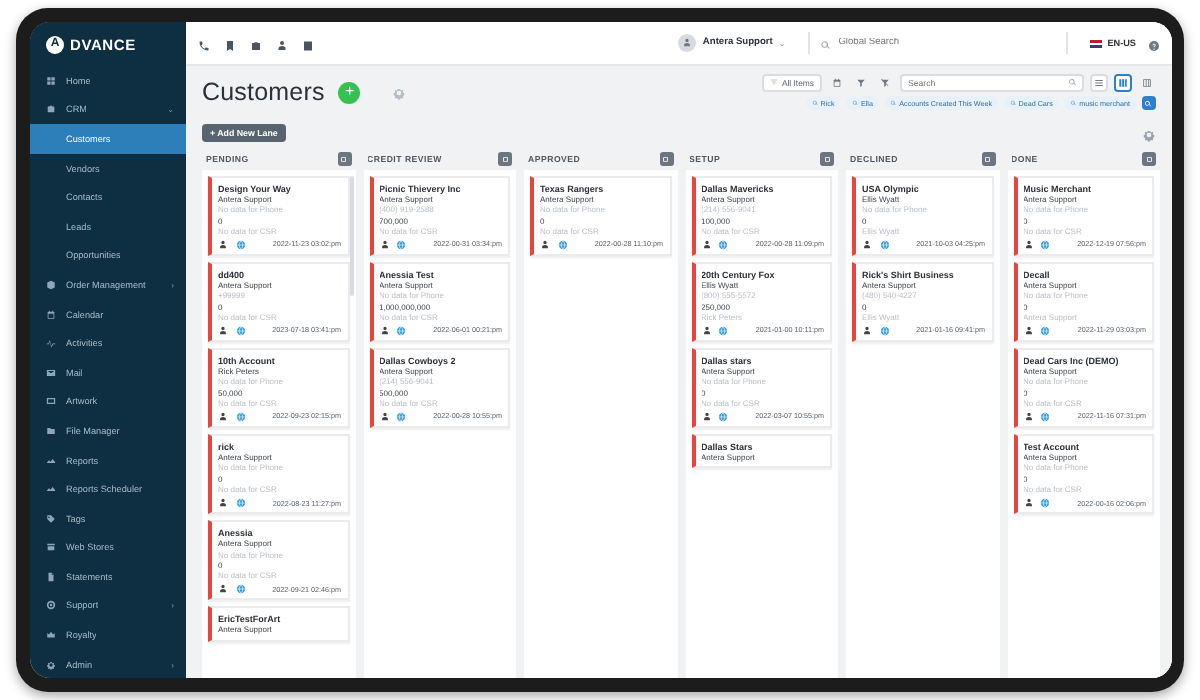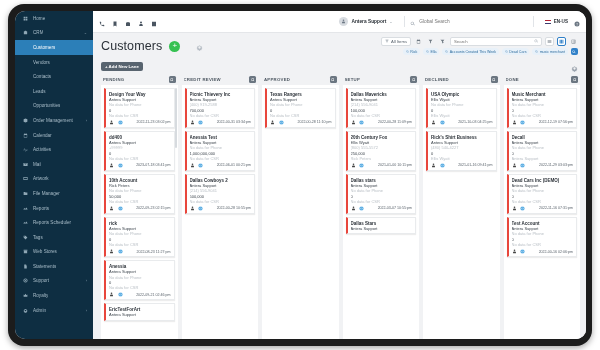--- a/index.html
+++ b/index.html
@@ -223,20 +223,24 @@
   .foot-ico svg { width: 5px; height: 5px; }
   .card-date { margin-left: auto; font-size: 3.6px; color: #5a636c; white-space: nowrap; }
 </style>
 </head>
 <body>
 
 <div id="device">
 <div id="screen">
 
   <div id="sidebar">
+    <div class="brand">
+      <div class="brand-mark">A</div>
+      <div class="brand-text">DVANCE</div>
+    </div>
     <div class="nav" id="nav">
           <div class="nav-item">
             <span class="ico">
               <svg viewBox="0 0 24 24">
                 <path d="M3 3h8v8H3zm10 0h8v8h-8zM3 13h8v8H3zm10 0h8v8h-8z"></path>
               </svg>
             </span>
             <span class="nav-label">Home</span>
           </div>
           <div class="nav-item">

